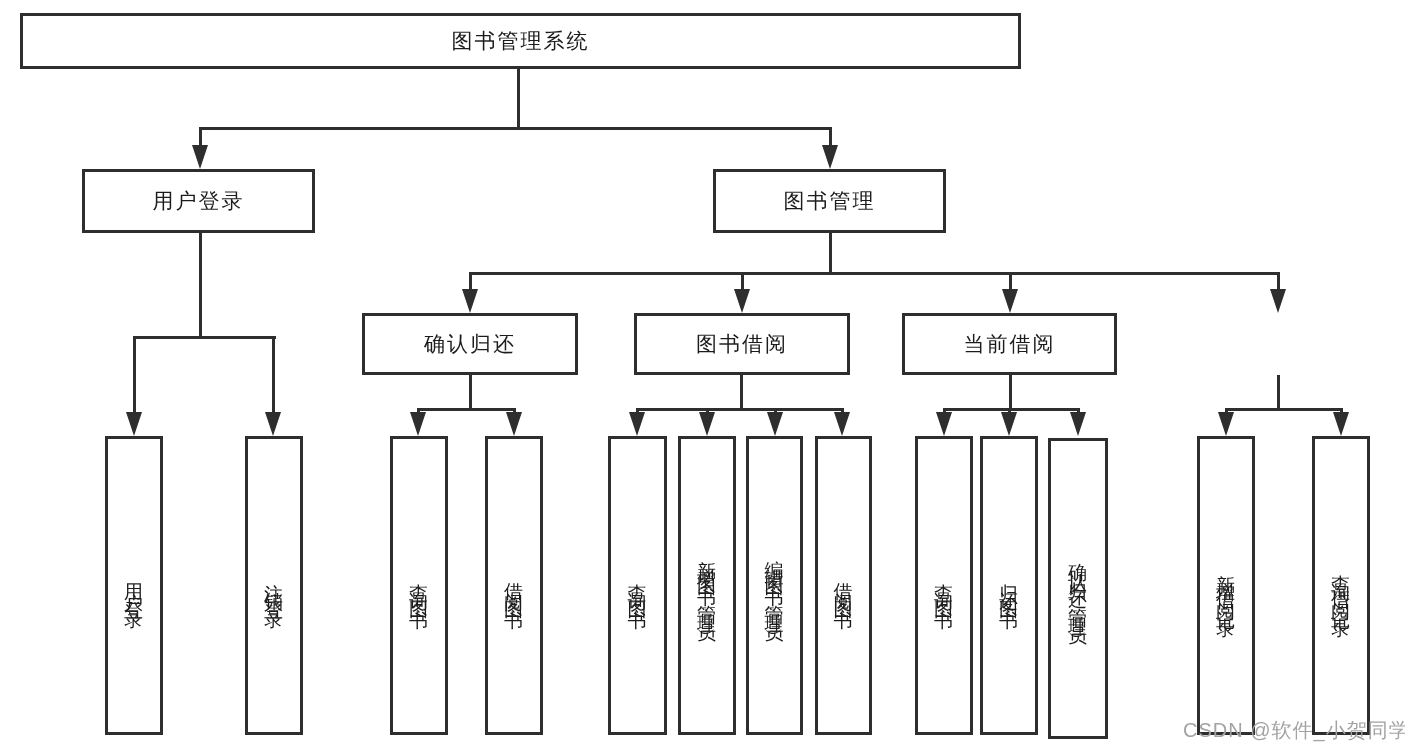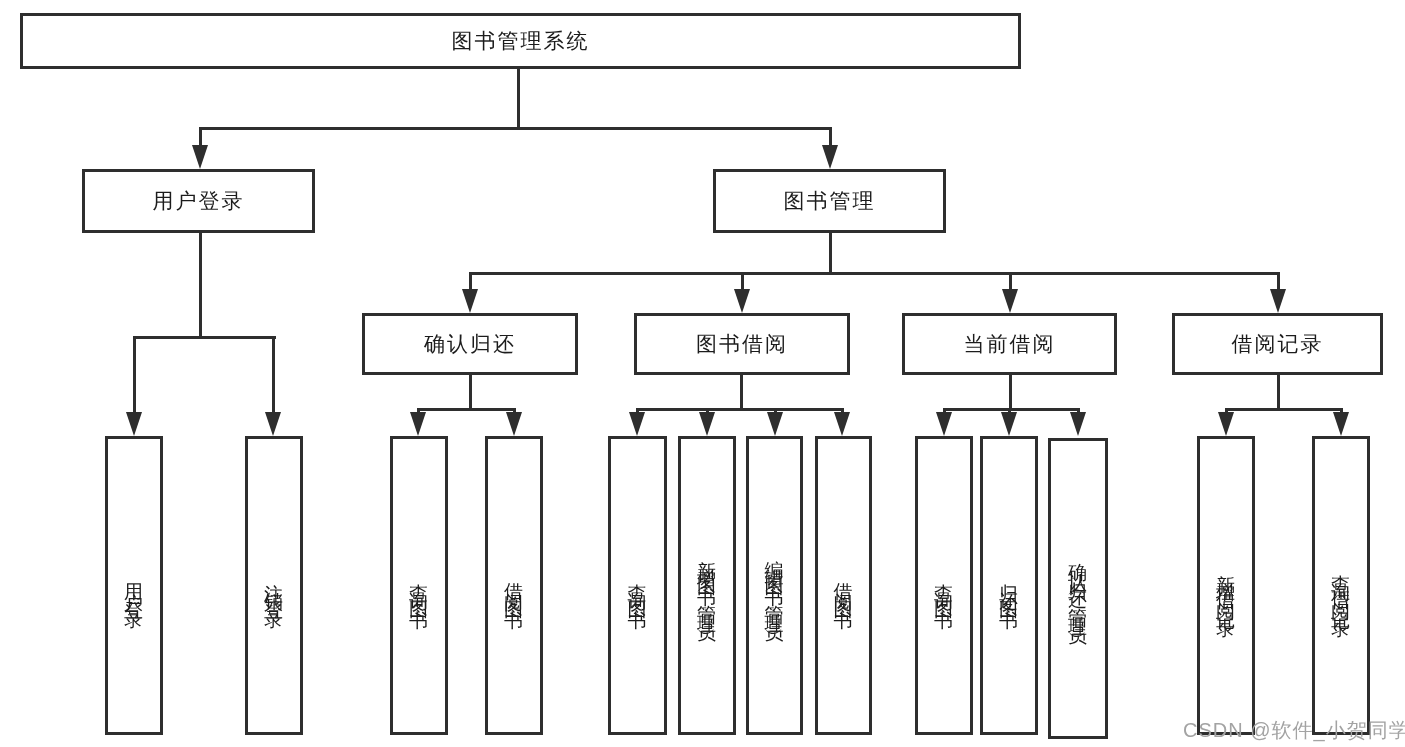--- a/index.html
+++ b/index.html
@@ -64,21 +64,20 @@
   <div class="vline" style="left:741px;top:272px;height:20px;"></div>
   <div class="arrow" style="left:734px;top:289px;"></div>
   <div class="vline" style="left:1009px;top:272px;height:20px;"></div>
   <div class="arrow" style="left:1002px;top:289px;"></div>
   <div class="vline" style="left:1277px;top:272px;height:20px;"></div>
   <div class="arrow" style="left:1270px;top:289px;"></div>
 
   <div class="box" style="left:362px;top:313px;width:216px;height:62px;">确认归还</div>
   <div class="box" style="left:902px;top:313px;width:215px;height:62px;">当前借阅</div>
   <div class="box" style="left:634px;top:313px;width:216px;height:62px;">图书借阅</div>
-  <div class="box" style="left:1172px;top:313px;width:211px;height:62px;">借阅记录</div>
 
   <div class="vline" style="left:469px;top:375px;height:36px;"></div>
   <div class="hline" style="left:417px;top:408px;width:99px;"></div>
   <div class="vline" style="left:417px;top:408px;height:8px;"></div>
   <div class="arrow" style="left:410px;top:412px;"></div>
   <div class="vline" style="left:513px;top:408px;height:8px;"></div>
   <div class="arrow" style="left:506px;top:412px;"></div>
 
   <div class="vline" style="left:740px;top:375px;height:36px;"></div>
   <div class="hline" style="left:636px;top:408px;width:208px;"></div>

